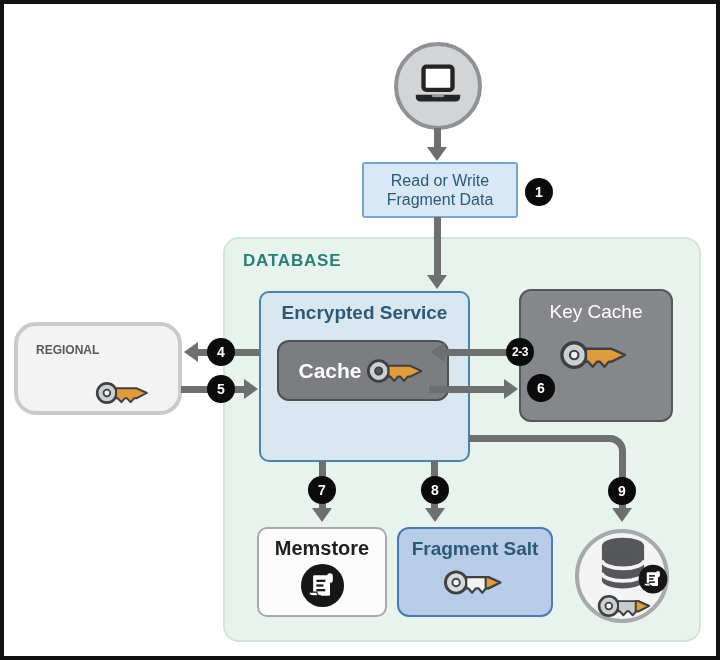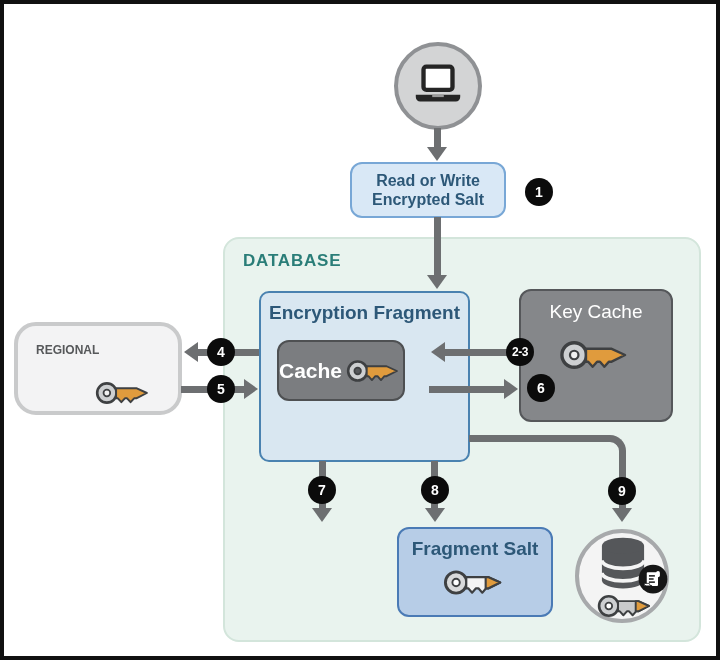--- a/index.html
+++ b/index.html
@@ -17,34 +17,34 @@
   .db-label{
     position:absolute; left:18px; top:12px; color:#2a7d78;
     font-size:17px; font-weight:bold; letter-spacing:0.8px;
   }
   .client-circle{
     position:absolute; left:390px; top:38px; width:88px; height:88px;
     border-radius:50%; background:#d3d4d5; border:4px solid #8f9194; z-index:2;
     display:flex; align-items:center; justify-content:center;
   }
   .rw-box{
-    position:absolute; left:346px; top:158px; width:156px; height:56px;
-    background:#d9e8f6; border:2.5px solid #78a7d6; border-radius:12px; z-index:2;
+    position:absolute; left:358px; top:158px; width:156px; height:56px;
+    background:#d9e8f6; border:2.5px solid #78a7d6; border-radius:3px; z-index:2;
     display:flex; flex-direction:column; align-items:center; justify-content:center;
-    color:#2d5878; font-size:16px; font-weight:bold; line-height:19px; text-align:center;
+    color:#2d5878; font-size:16px; font-weight:normal; line-height:19px; text-align:center;
   }
   .es-box{
     position:absolute; left:255px; top:287px; width:211px; height:171px;
     background:#d9e7f1; border:2.5px solid #4a82b0; border-radius:10px; z-index:2;
   }
   .es-title{
     margin-top:9px; text-align:center; color:#2d5878; font-size:19px; font-weight:bold;
   }
   .cache-box{
-    position:absolute; left:16px; top:47px; width:128px; height:61px;
+    position:absolute; left:16px; top:47px; width:172px; height:61px;
     background:#7b7d80; border:2.5px solid #4e5052; border-radius:12px;
     display:flex; align-items:center; justify-content:center; gap:4px;
     color:#ffffff; font-size:21px; font-weight:bold;
   }
   .kc-box{
     position:absolute; left:515px; top:285px; width:154px; height:133px;
     background:#85878a; border:2.5px solid #55575a; border-radius:12px; z-index:2;
     display:flex; flex-direction:column; align-items:center;
     color:#ffffff; font-size:19px; font-weight:normal;
   }
@@ -117,25 +117,25 @@
   <div class="client-circle">
     <svg width="56" height="46" viewBox="0 0 58 46">
       <rect x="14" y="3" width="30" height="24" rx="3" fill="#ffffff" stroke="#252525" stroke-width="4.5"></rect>
       <path d="M6 32 H52 V34.5 A4.5 4.5 0 0 1 47.5 39 H10.5 A4.5 4.5 0 0 1 6 34.5 Z" fill="#252525"></path>
       <rect x="23" y="32" width="12" height="2.5" fill="#9a9a9a"></rect>
     </svg>
   </div>
 
   <div class="rw-box">
     <div>Read or Write</div>
-    <div>Encrypted Salt</div>
+    <div>Fragment Data</div>
   </div>
 
   <div class="es-box">
-    <div class="es-title">Encryption Fragment</div>
+    <div class="es-title">Encrypted Service</div>
     <div class="cache-box">
       <span>Cache</span>
       <svg width="62" height="32" viewBox="0 0 66 34">
         <circle cx="13.5" cy="17" r="11" fill="#cdcfd1" stroke="#3e4042" stroke-width="3"></circle>
         <circle cx="13.5" cy="17" r="3.8" fill="#55575a" stroke="#3e4042" stroke-width="2"></circle>
         <path d="M24 11.5 H47 L59 17 L47 23 H44.5 L40.5 27.5 L36.5 23 H34 L30 27.5 L26 23 H24 Z" fill="#e09b3d" stroke="#3e4042" stroke-width="2.2" stroke-linejoin="round"></path>
       </svg>
     </div>
   </div>
 
@@ -152,20 +152,32 @@
     <div class="kms-text">
       <div>REGIONAL</div>
     </div>
     <svg class="kms-key" width="58" height="30" viewBox="0 0 66 34">
       <circle cx="13.5" cy="17" r="11" fill="#cdcfd1" stroke="#3e4042" stroke-width="3"></circle>
       <circle cx="13.5" cy="17" r="3.8" fill="#f0f0f0" stroke="#3e4042" stroke-width="2"></circle>
       <path d="M24 11.5 H47 L59 17 L47 23 H44.5 L40.5 27.5 L36.5 23 H34 L30 27.5 L26 23 H24 Z" fill="#e09b3d" stroke="#3e4042" stroke-width="2.2" stroke-linejoin="round"></path>
     </svg>
   </div>
 
+  <div class="mem-box">
+    <div class="mem-title">Memstore</div>
+    <svg width="45" height="45" viewBox="0 0 48 48" style="margin-top:3px;">
+      <circle cx="24" cy="24" r="23" fill="#161616"></circle>
+      <rect x="29" y="11" width="6" height="10" rx="3" fill="#ffffff"></rect>
+      <rect x="14" y="13" width="18" height="22" rx="1.5" fill="#ffffff"></rect>
+      <path d="M14 35 q-4.5 0 -4.5 -4 h8.5 q0 4 4.5 4 z" fill="#ffffff" stroke="#161616" stroke-width="1.2"></path>
+      <line x1="17.5" y1="19" x2="27" y2="19" stroke="#161616" stroke-width="2.4"></line>
+      <line x1="17.5" y1="24" x2="25" y2="24" stroke="#161616" stroke-width="2.4"></line>
+      <line x1="17.5" y1="29" x2="27" y2="29" stroke="#161616" stroke-width="2.4"></line>
+    </svg>
+  </div>
 
   <div class="fs-box">
     <div class="fs-title">Fragment Salt</div>
     <svg width="64" height="33" viewBox="0 0 66 34">
       <circle cx="13.5" cy="17" r="11" fill="#d8d9da" stroke="#3e4042" stroke-width="3"></circle>
       <circle cx="13.5" cy="17" r="3.8" fill="#ffffff" stroke="#3e4042" stroke-width="2"></circle>
       <path d="M24 11.5 H47 L59 17 L47 23 H44.5 L40.5 27.5 L36.5 23 H34 L30 27.5 L26 23 H24 Z" fill="#f4f4f4" stroke="#3e4042" stroke-width="2.2" stroke-linejoin="round"></path>
       <path d="M44 11.5 H47 L59 17 L47 23 H44 Z" fill="#e09b3d" stroke="#3e4042" stroke-width="2.2" stroke-linejoin="round"></path>
     </svg>
   </div>

